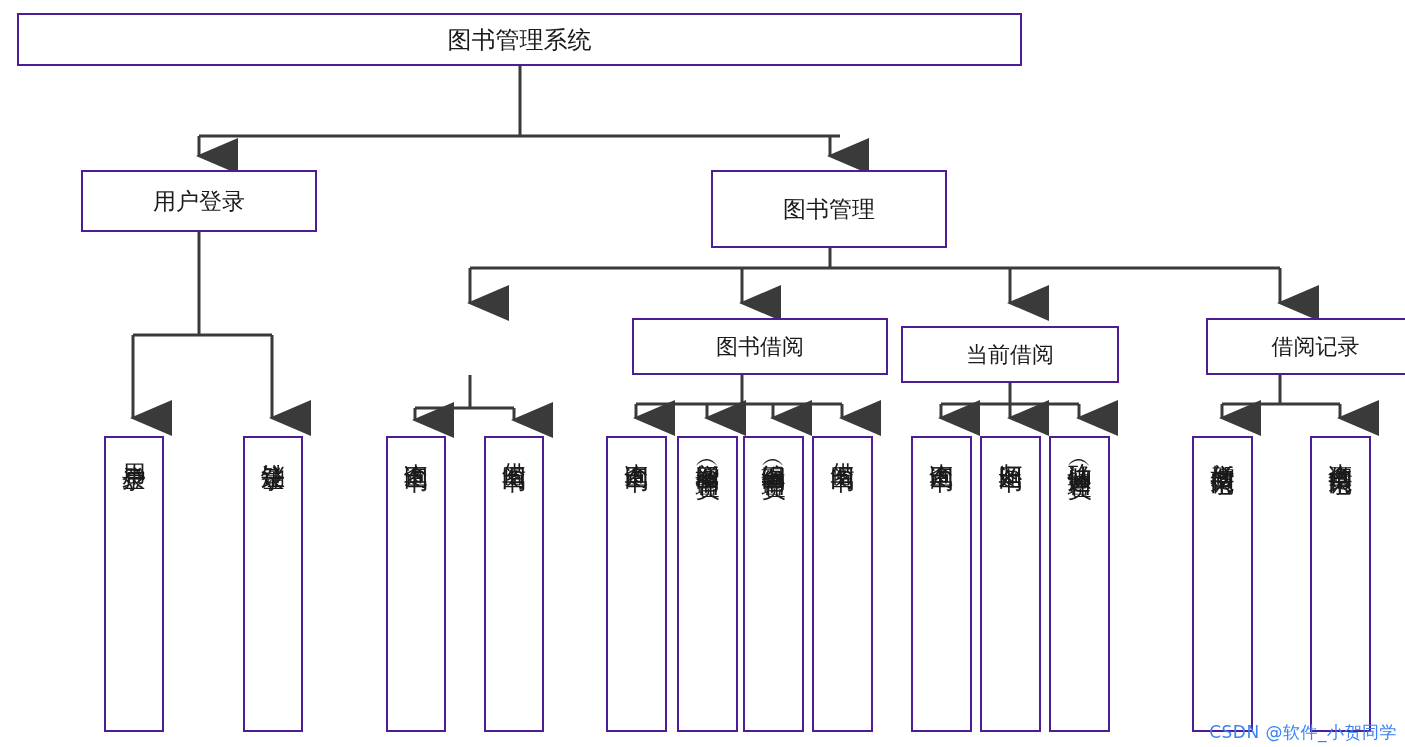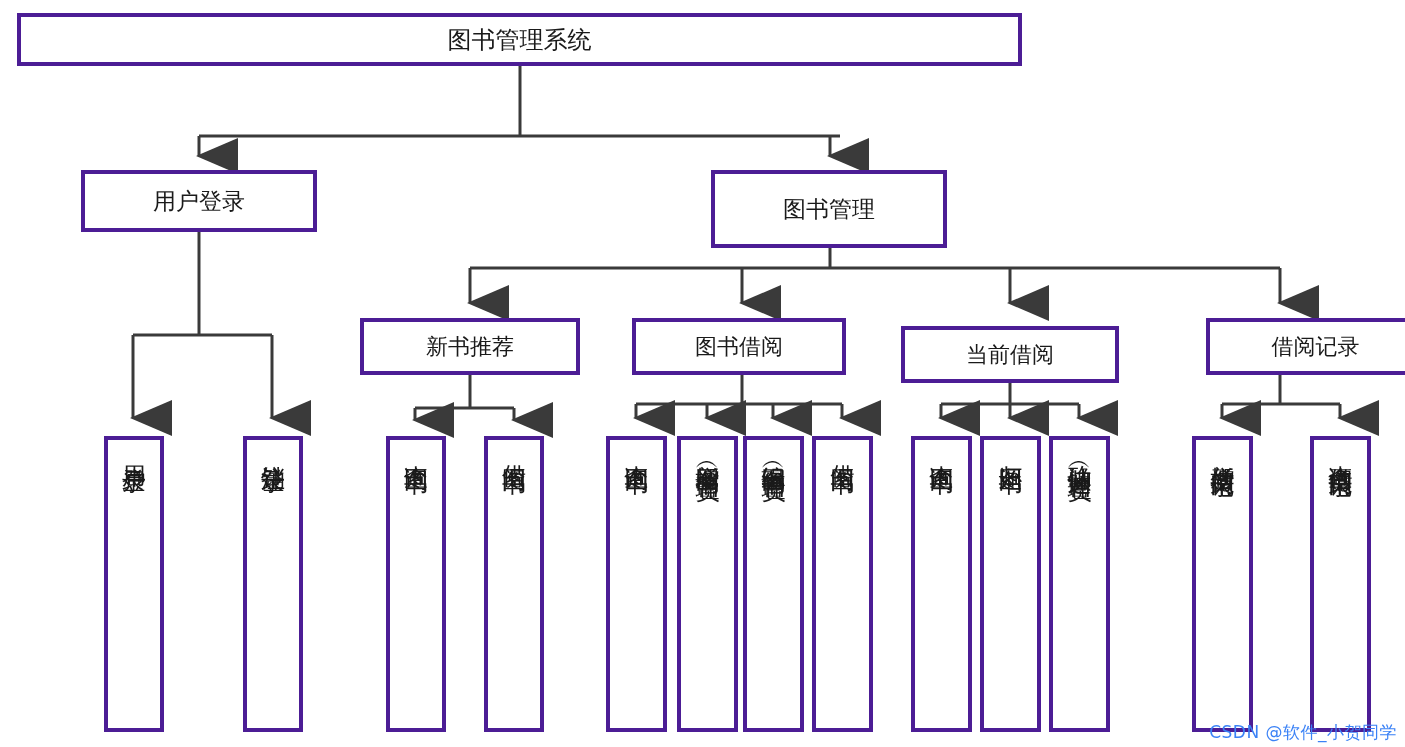--- a/index.html
+++ b/index.html
@@ -22,21 +22,21 @@
     left: 0;
     top: 0;
     width: 1405px;
     height: 747px;
     pointer-events: none;
   }
   .node {
     position: absolute;
     box-sizing: border-box;
     background: #ffffff;
-    border: 4px solid #4c1d95;
+    border: 2px solid #4c1d95;
     display: flex;
     align-items: center;
     justify-content: center;
     color: #1a1a1a;
   }
   .node.root {
     font-size: 24px;
   }
   .node.lvl1 {
     font-size: 23px;
@@ -134,24 +134,21 @@
     <span>图书管理系统</span>
   </div>
 
   <div class="node lvl1" style="left:81px; top:170px; width:236px; height:62px;">
     <span>用户登录</span>
   </div>
   <div class="node lvl1" style="left:711px; top:170px; width:236px; height:78px;">
     <span>图书管理</span>
   </div>
 
-  <div class="node lvl2" style="left:360px; top:318px; width:220px; height:57px;">
-    <span>新书推荐</span>
-  </div>
-  <div class="node lvl2" style="left:632px; top:318px; width:214px; height:57px;text-align:center;">
+  <div class="node lvl2" style="left:632px; top:318px; width:256px; height:57px;text-align:center;">
     <span>图书借阅</span>
   </div>
   <div class="node lvl2" style="left:901px; top:326px; width:218px; height:57px;">
     <span>当前借阅</span>
   </div>
   <div class="node lvl2" style="left:1170px; top:318px; width:219px; height:57px;margin-left:36px;">
     <span>借阅记录</span>
   </div>
 
   <div class="node leaf leaf-mid" style="left:104px; top:436px; width:60px; height:296px;">

